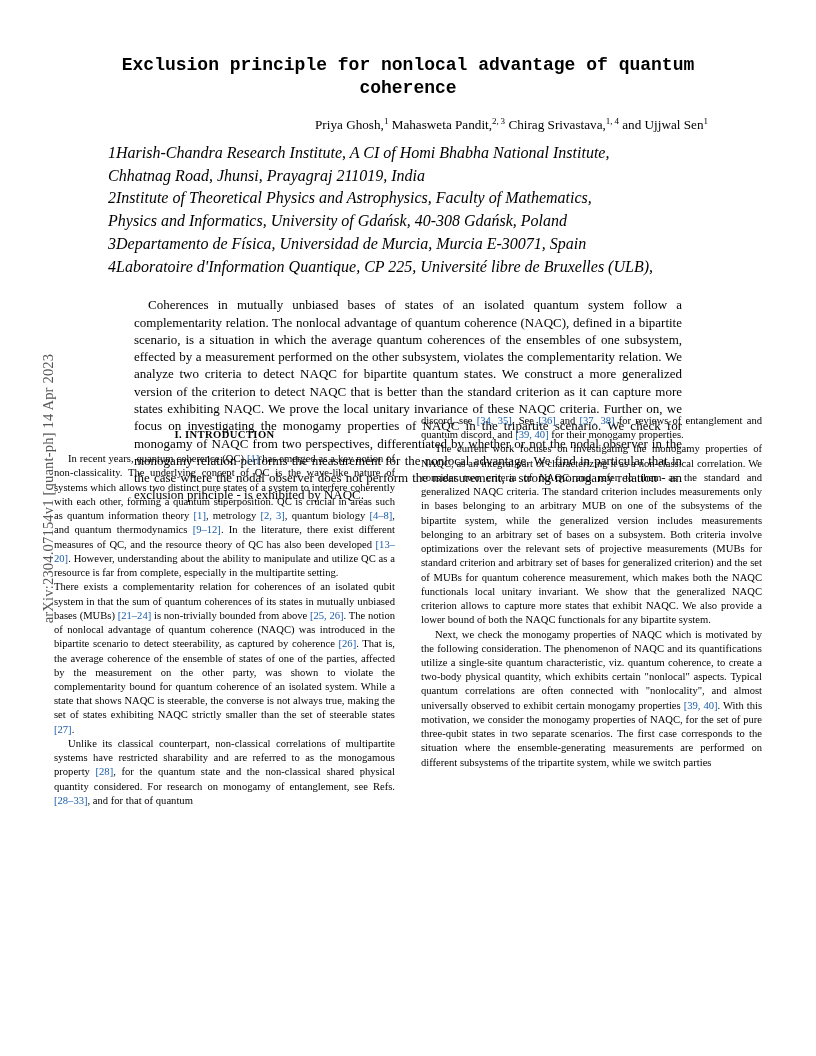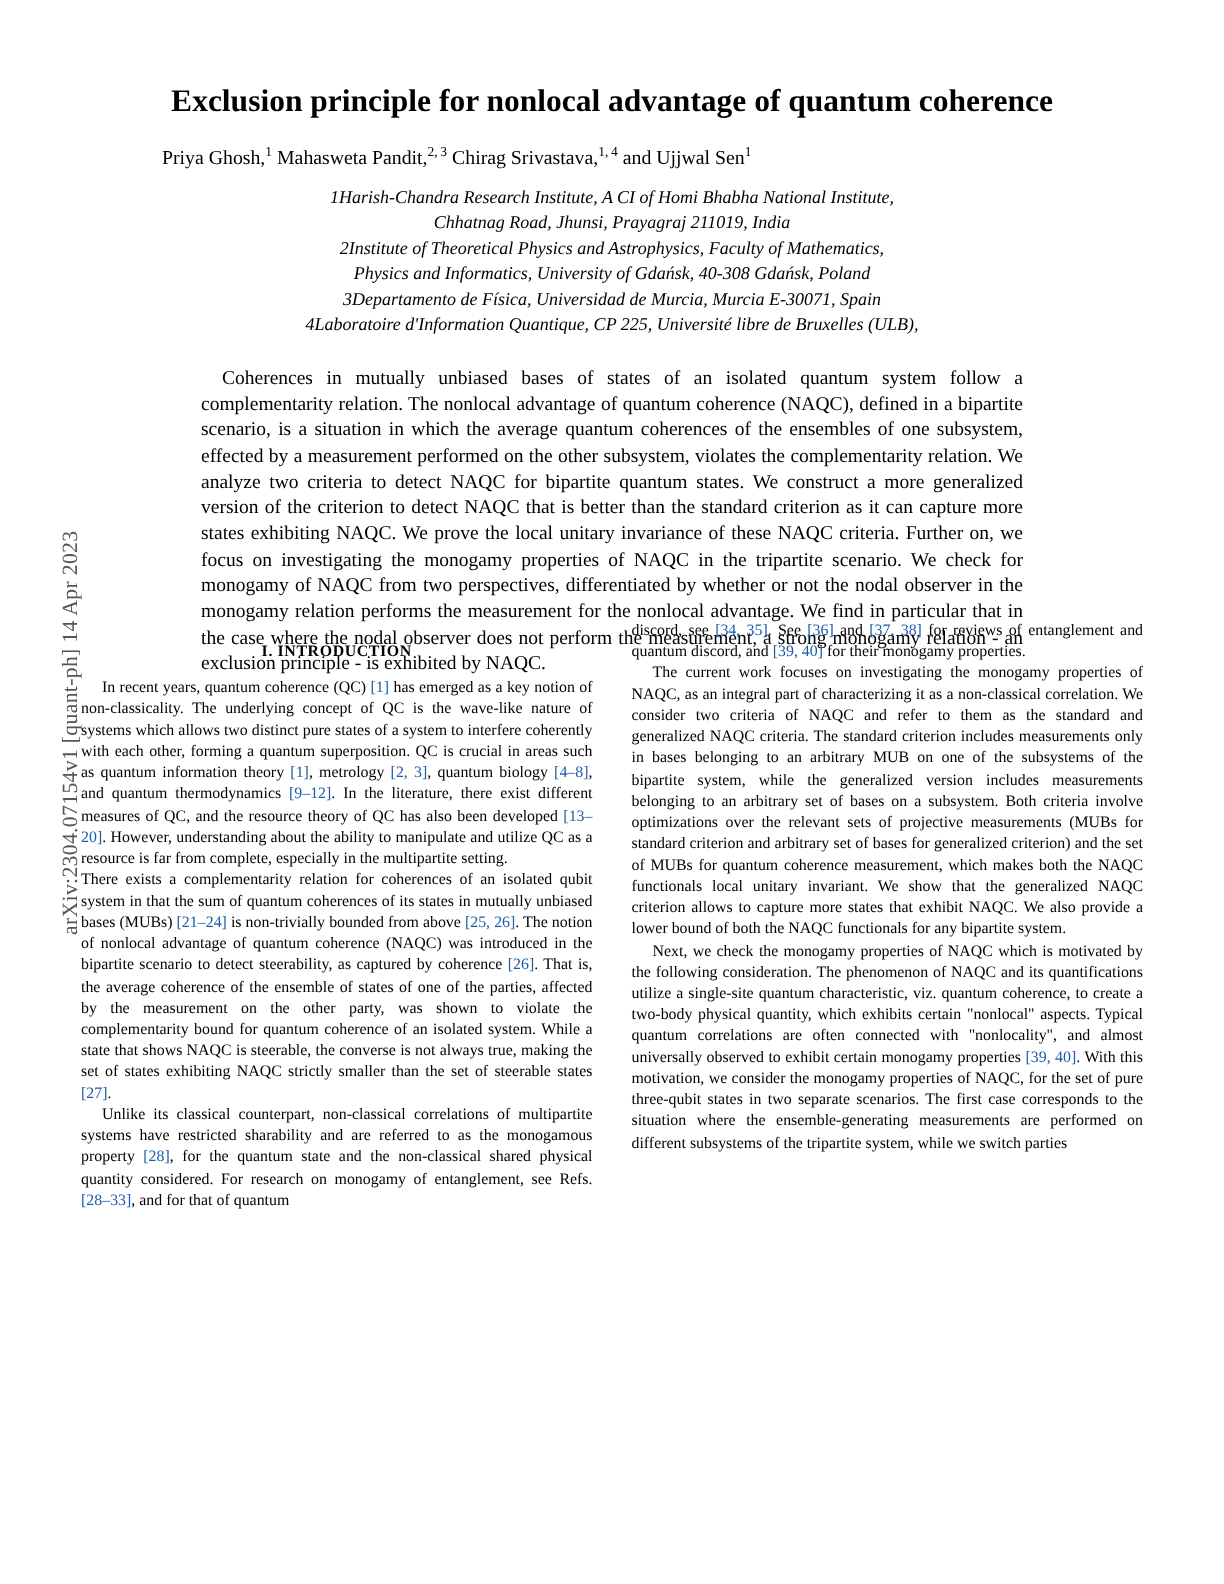--- a/index.html
+++ b/index.html
@@ -34,37 +34,38 @@
     color: #555555;
     white-space: nowrap;
   }
   .content {
     position: absolute;
     left: 108px;
     top: 54px;
     width: 600px;
   }
   .title {
-    font-size: 21px;
+    font-size: 18px;
     font-weight: bold;
     text-align: center;
     line-height: 1.3;
     margin: 0 0 14px 0;
+    font-family: Liberation Mono, monospace;
   }
   .authors {
     font-size: 13.2px;
-    text-align: left;
+    text-align: right;
     margin: 0 0 8px 0;
     line-height: 1.35;
   }
   .authors sup { font-size: 9px; }
   .affil {
-    font-size: 12px;
+    font-size: 16px;
     font-style: italic;
-    text-align: center;
+    text-align: left;
     line-height: 1.42;
     margin: 0;
   }
   .abstract {
     margin: 18px 26px 0 26px;
     font-size: 13px;
     line-height: 1.33;
     text-align: justify;
     text-indent: 14px;
   }

